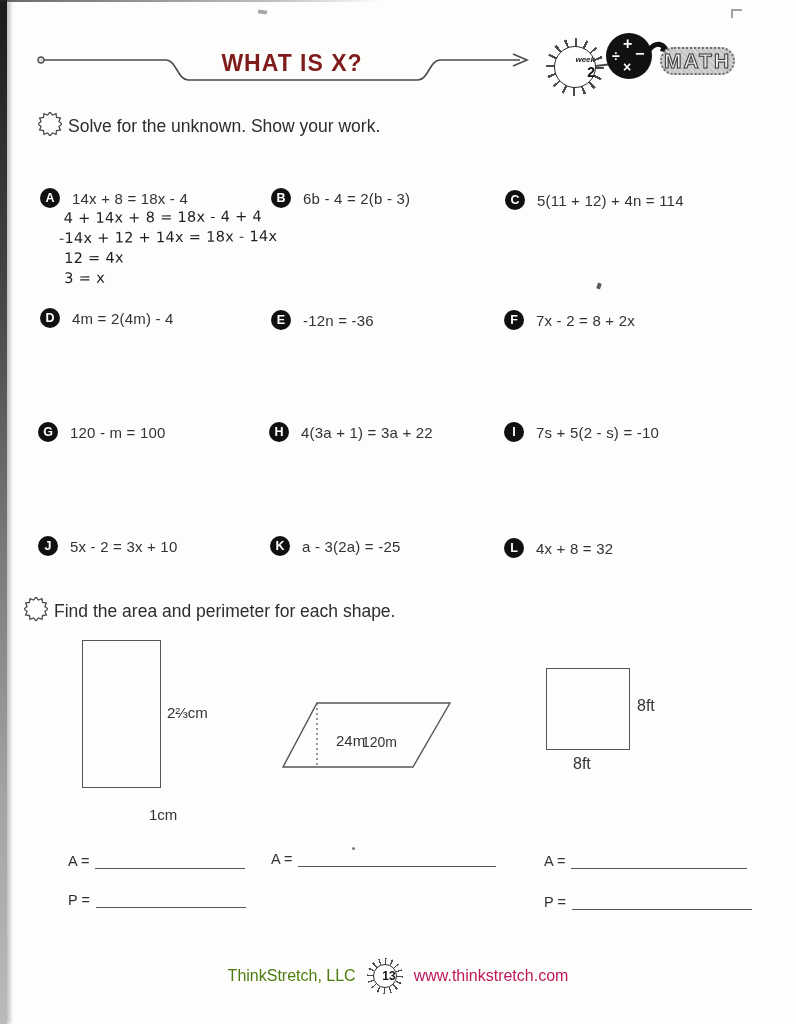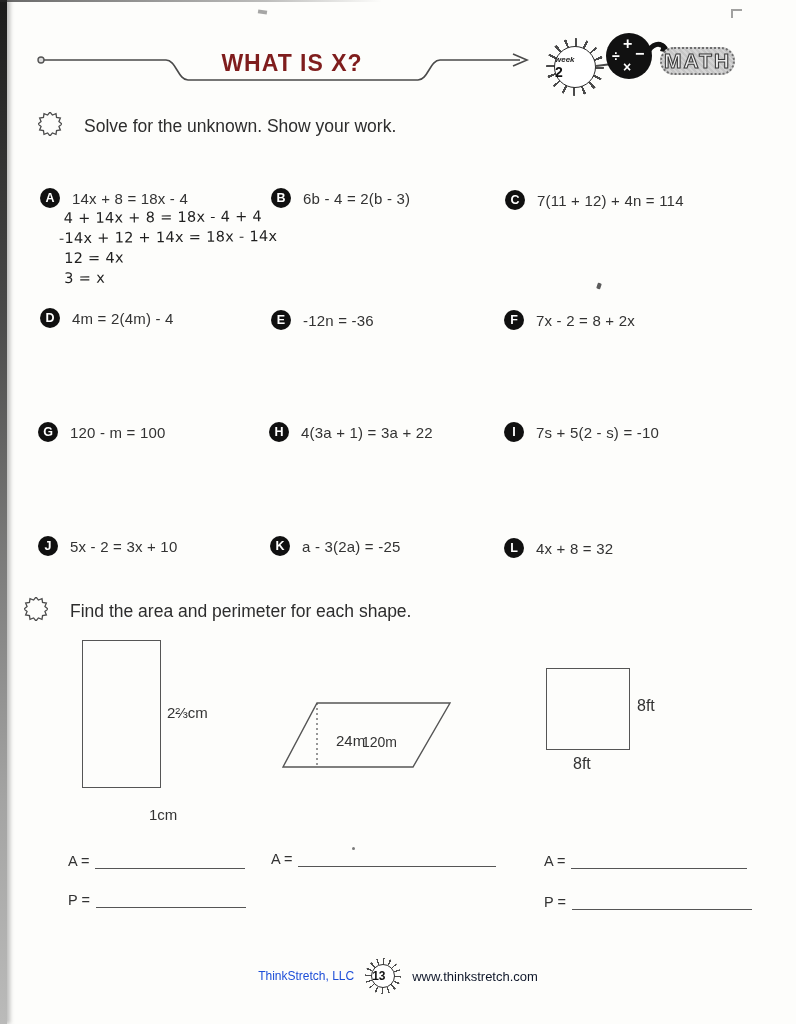--- a/index.html
+++ b/index.html
@@ -21,41 +21,41 @@
   .pen-dot{position:absolute;left:352px;top:847px;width:3px;height:3px;border-radius:50%;background:#7a7a7a;}
   .pen-mark{position:absolute;left:597px;top:283px;width:4px;height:6px;background:#5c5c5c;transform:rotate(18deg);border-radius:1px;}
   
   .header-rule{position:absolute;left:36px;top:47px;}
   .page-title{position:absolute;left:192px;top:50px;width:200px;text-align:center;
     font-size:23px;font-weight:800;letter-spacing:1px;color:#7f1d1d;}
   .sun{position:absolute;border-radius:50%;}
   .sun .rays{position:absolute;inset:0;border-radius:50%;
     background:repeating-conic-gradient(#4a4a4a 0deg 5deg,transparent 5deg 22.5deg);}
   .sun .core{position:absolute;border-radius:50%;background:#fff;border:1.6px solid #2c2c2c;
-    display:flex;flex-direction:column;align-items:flex-start;justify-content:center;line-height:1;}
+    display:flex;flex-direction:column;align-items:flex-end;justify-content:center;line-height:1;}
   .week-badge{left:546px;top:38px;width:58px;height:58px;}
   .week-badge .core{inset:8px;}
   .week-word{font-size:8px;font-style:italic;font-weight:bold;color:#222;}
   .week-num{font-size:14px;font-weight:800;color:#111;margin-top:1px;}
   .connector{position:absolute;left:596px;top:64px;width:16px;height:2px;background:#4a4a4a;transform:rotate(-7deg);}
   .ops-circle{position:absolute;left:606px;top:33px;width:46px;height:46px;border-radius:50%;background:#111;}
   .ops-circle span{position:absolute;color:#fff;font-weight:800;line-height:1;}
   .op-plus{left:17px;top:3px;font-size:16px;}
   .op-divide{left:6px;top:16px;font-size:14px;}
   .op-minus{left:29px;top:13px;font-size:16px;}
   .op-times{left:17px;top:27px;font-size:14px;}
   .ops-arrow{position:absolute;left:644px;top:39px;}
   .math-stamp{position:absolute;left:660px;top:47px;width:75px;height:28px;border-radius:14px;
     border:2px dotted #6e6e6e;box-sizing:border-box;
     background:repeating-linear-gradient(45deg,#c6c6c6 0 2px,#d4d4d4 2px 4px);
     display:flex;align-items:center;justify-content:center;
     font-size:21px;font-weight:800;letter-spacing:2px;color:#ececec;
     -webkit-text-stroke:1px #3a3a3a;text-shadow:0 0 1px #3a3a3a;}
   
-  .instr{position:absolute;display:flex;align-items:center;gap:22px;}
+  .instr{position:absolute;display:flex;align-items:center;gap:6px;}
   .instr-text{font-size:17.5px;color:#2d2d2d;}
   .starburst{flex:0 0 auto;}
   
   .problem{position:absolute;display:flex;align-items:center;gap:12px;}
   .letter-badge{width:20px;height:20px;border-radius:50%;background:#101010;color:#fff;
     display:flex;align-items:center;justify-content:center;font-size:12.5px;font-weight:800;}
   .eq{font-size:15px;color:#333;letter-spacing:.2px;white-space:nowrap;}
   .work{position:absolute;left:64px;top:209px;transform:rotate(-.6deg);
     font-family:"DejaVu Sans",sans-serif;font-size:14.5px;color:#1f1f1f;letter-spacing:.3px;}
   .work div{height:20px;white-space:nowrap;}
@@ -63,22 +63,22 @@
   
   .rect-shape{position:absolute;left:82px;top:640px;width:79px;height:148px;border:1.4px solid #555;box-sizing:border-box;background:#fdfdfb;}
   .square-shape{position:absolute;left:546px;top:668px;width:84px;height:82px;border:1.4px solid #555;box-sizing:border-box;background:#fdfdfb;}
   .shape-label{position:absolute;font-size:15px;color:#333;white-space:nowrap;}
   .para-svg{position:absolute;left:272px;top:695px;}
   
   .answer-row{position:absolute;display:flex;align-items:flex-end;gap:6px;font-size:14.5px;color:#333;}
   .blank{display:inline-block;border-bottom:1.3px solid #555;height:15px;}
   
   .footer{position:absolute;left:0;top:958px;width:100%;display:flex;align-items:center;justify-content:center;gap:11px;}
-  .footer-company{font-size:12px;color:#1d4ed8;}
-  .footer-site{font-size:13px;color:#0f172a;}
+  .footer-company{font-size:16px;color:#4d7c0f;}
+  .footer-site{font-size:16px;color:#be185d;}
   .page-badge{position:relative;width:36px;height:36px;}
   .page-badge .core{inset:6px;font-size:12px;font-weight:800;color:#111;}
 </style>
 </head>
 <body>
 
 <div class="page">
 
   <div class="scan-left"></div>
   <div class="scan-top"></div>
@@ -137,21 +137,21 @@
     <div>-14x + 12 + 14x = 18x - 14x</div>
     <div>12 = 4x</div>
     <div>3 = x</div>
   </div>
   <div class="problem" style="left:271px;top:188px;">
     <span class="letter-badge">B</span>
     <span class="eq">6b - 4 = 2(b - 3)</span>
   </div>
   <div class="problem" style="left:505px;top:190px;">
     <span class="letter-badge">C</span>
-    <span class="eq">7(11 + 12) + 4n = 114</span>
+    <span class="eq">5(11 + 12) + 4n = 114</span>
   </div>
   <div class="problem" style="left:40px;top:308px;">
     <span class="letter-badge">D</span>
     <span class="eq">4m = 2(4m) - 4</span>
   </div>
   <div class="problem" style="left:271px;top:310px;">
     <span class="letter-badge">E</span>
     <span class="eq">-12n = -36</span>
   </div>
   <div class="problem" style="left:504px;top:310px;">

